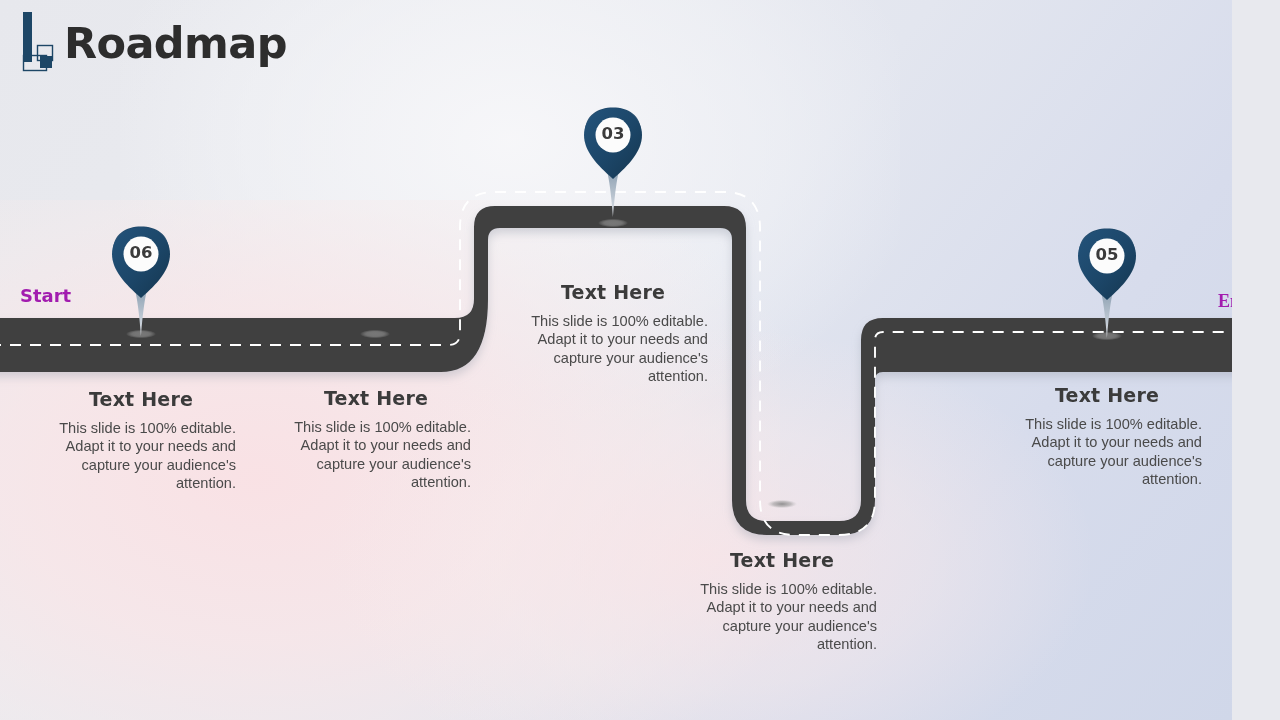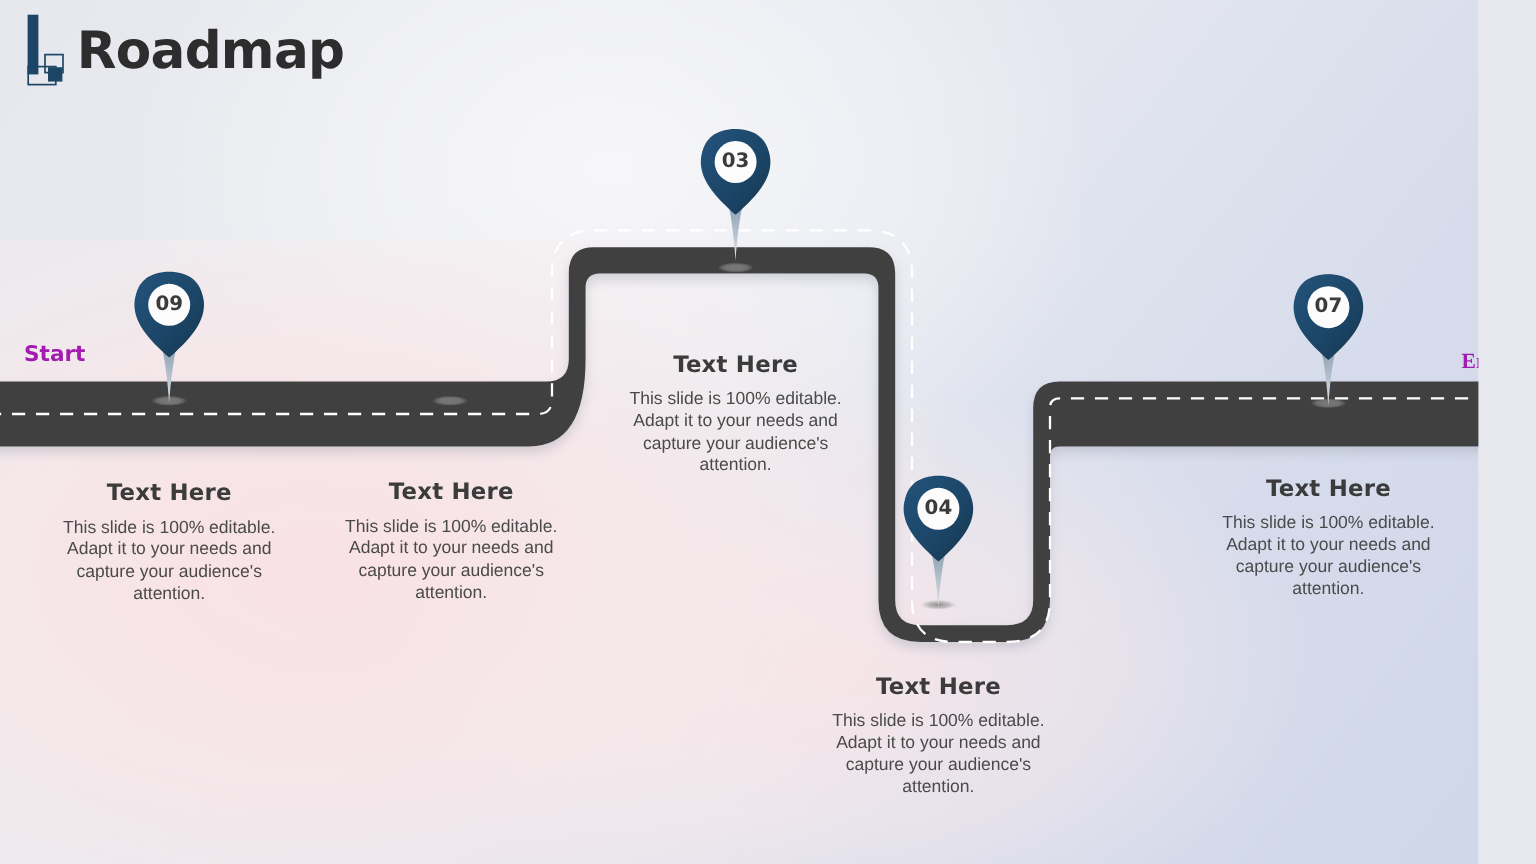--- a/index.html
+++ b/index.html
@@ -119,27 +119,27 @@
 
   
   .tblock { position: absolute; text-align: center; }
   .tblock .t-title {
     font-size: 19px;
     font-weight: bold;
     color: #3b3b3b;
     margin-bottom: 9px;
     font-family: "DejaVu Sans", sans-serif;
     letter-spacing: 0.2px;
-    margin-top: 12px;
   }
   .tblock .t-body {
     font-size: 14.6px;
     line-height: 18.4px;
     color: #4a4a4a;
     font-family: "Liberation Sans", sans-serif;
+    text-align: right;
   }
 
   
   .pagenum {
     position: absolute;
     left: 1245px;
     top: 716px;
     width: 22px;
     height: 22px;
     border: 7px solid #0c4a6e;
@@ -268,49 +268,41 @@
 
   <div class="edge-label start">Start</div>
   <div class="edge-label end">End</div>
 
   <div class="pin" style="left:108px; top:226px;">
     <svg width="66" height="112" viewBox="0 0 66 112">
       <path d="M33 110 C33 110 30.5 72 25 56 C20 41 5 36 5 25 C5 8 18 0.5 33 0.5 C48 0.5 61 8 61 25 C61 36 46 41 41 56 C35.5 72 33 110 33 110 Z" fill="url(#needleGrad)"></path>
       <path d="M33 1 C49 1 62 12 62 28 C62 44 49 58 33 72 C17 58 4 44 4 28 C4 12 17 1 33 1 Z" fill="url(#pinGrad)"></path>
       <circle cx="33" cy="28" r="17.5" fill="#fcfcfc"></circle>
     </svg>
-    <div class="pin-num">09</div>
+    <div class="pin-num">06</div>
   </div>
 
 
   <div class="pin" style="left:580px; top:107px;">
     <svg width="66" height="112" viewBox="0 0 66 112">
       <path d="M33 110 C33 110 30.5 72 25 56 C20 41 5 36 5 25 C5 8 18 0.5 33 0.5 C48 0.5 61 8 61 25 C61 36 46 41 41 56 C35.5 72 33 110 33 110 Z" fill="url(#needleGrad)"></path>
       <path d="M33 1 C49 1 62 12 62 28 C62 44 49 58 33 72 C17 58 4 44 4 28 C4 12 17 1 33 1 Z" fill="url(#pinGrad)"></path>
       <circle cx="33" cy="28" r="17.5" fill="#fcfcfc"></circle>
     </svg>
     <div class="pin-num">03</div>
   </div>
 
-  <div class="pin" style="left:749px; top:396px;">
-    <svg width="66" height="112" viewBox="0 0 66 112">
-      <path d="M33 110 C33 110 30.5 72 25 56 C20 41 5 36 5 25 C5 8 18 0.5 33 0.5 C48 0.5 61 8 61 25 C61 36 46 41 41 56 C35.5 72 33 110 33 110 Z" fill="url(#needleGrad)"></path>
-      <path d="M33 1 C49 1 62 12 62 28 C62 44 49 58 33 72 C17 58 4 44 4 28 C4 12 17 1 33 1 Z" fill="url(#pinGrad)"></path>
-      <circle cx="33" cy="28" r="17.5" fill="#fcfcfc"></circle>
-    </svg>
-    <div class="pin-num">04</div>
-  </div>
 
   <div class="pin" style="left:1074px; top:228px;">
     <svg width="66" height="112" viewBox="0 0 66 112">
       <path d="M33 110 C33 110 30.5 72 25 56 C20 41 5 36 5 25 C5 8 18 0.5 33 0.5 C48 0.5 61 8 61 25 C61 36 46 41 41 56 C35.5 72 33 110 33 110 Z" fill="url(#needleGrad)"></path>
       <path d="M33 1 C49 1 62 12 62 28 C62 44 49 58 33 72 C17 58 4 44 4 28 C4 12 17 1 33 1 Z" fill="url(#pinGrad)"></path>
       <circle cx="33" cy="28" r="17.5" fill="#fcfcfc"></circle>
     </svg>
-    <div class="pin-num">07</div>
+    <div class="pin-num">05</div>
   </div>
 
   <div class="tblock" style="left:46px; top:388px; width:190px;">
     <div class="t-title">Text Here</div>
     <div class="t-body">This slide is 100% editable. Adapt it to your needs and capture your audience's attention.</div>
   </div>
 
   <div class="tblock" style="left:281px; top:387px; width:190px;">
     <div class="t-title">Text Here</div>
     <div class="t-body">This slide is 100% editable. Adapt it to your needs and capture your audience's attention.</div>

